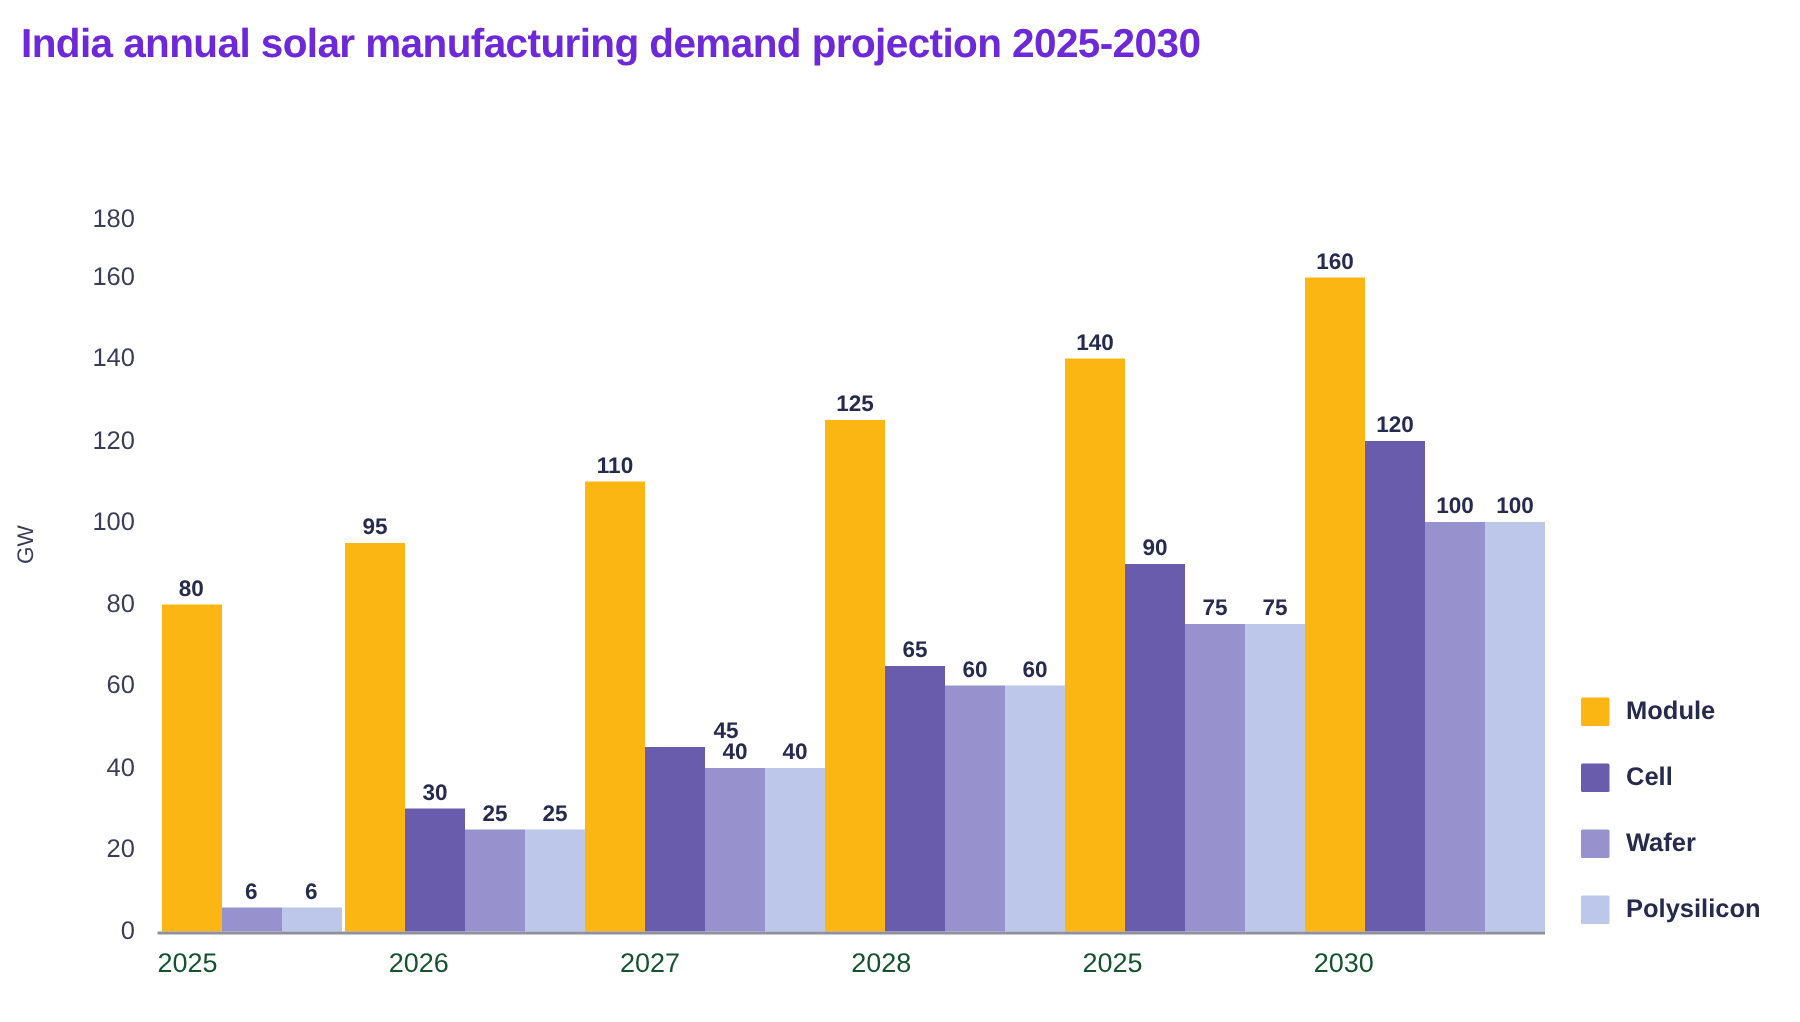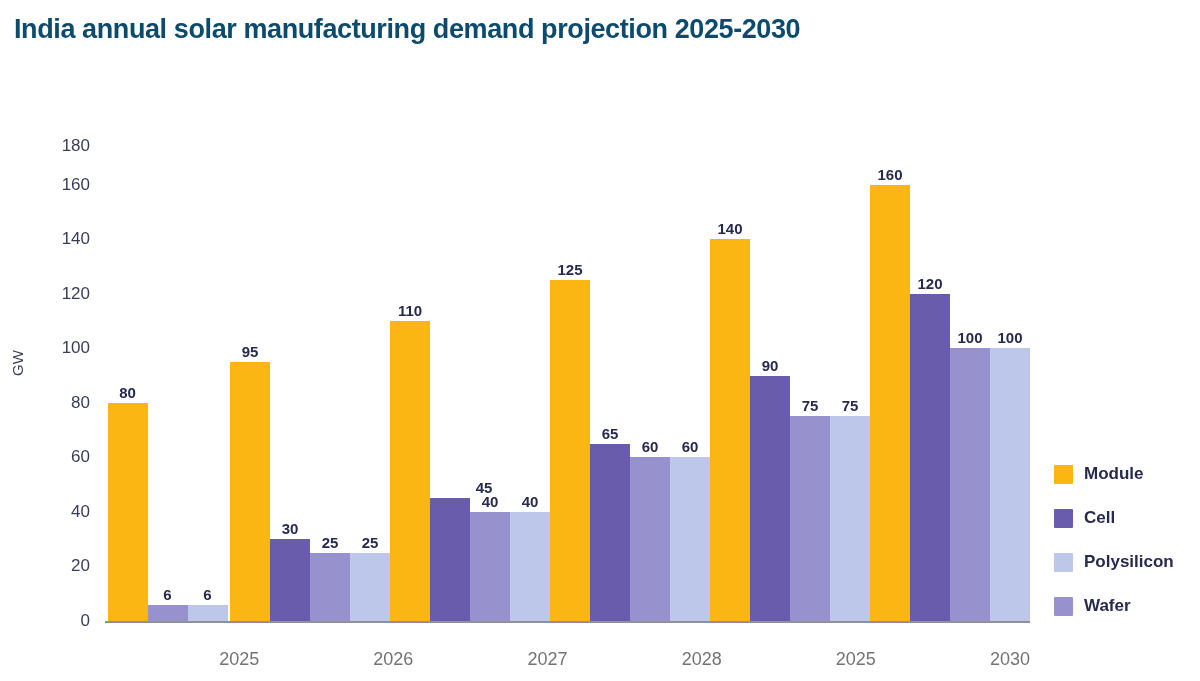--- a/index.html
+++ b/index.html
@@ -24,21 +24,21 @@
   }
 
   
   .chart-title {
     position: absolute;
     left: 14px;
     top: 14px;
     font-size: 27px;
     font-weight: 700;
     letter-spacing: -0.4px;
-    color: #0c4a6e;
+    color: #6d28d9;
     white-space: nowrap;
   }
 
   
   .plot-area {
     position: absolute;
     left: 105px;
     top: 130px;
     width: 925px;
     height: 493px;
@@ -126,24 +126,23 @@
 
   .x-labels {
     position: absolute;
     left: 105px;
     top: 632px;
     width: 925px;
     display: flex;
   }
   .x-label {
     flex: 1 1 0;
-    text-align: right;
+    text-align: left;
     font-size: 18px;
-    color: #737373;
-    margin-top: 17px;
+    color: #14532d;
   }
 
   
   .legend {
     position: absolute;
     left: 1054px;
     top: 452px;
     width: 146px;
   }
   .legend-item {
@@ -309,22 +308,22 @@
   <div class="legend">
       <div class="legend-item">
         <span class="legend-swatch" style="background: rgb(251, 182, 20);"></span>
         <span class="legend-label">Module</span>
       </div>
       <div class="legend-item">
         <span class="legend-swatch" style="background: rgb(106, 92, 173);"></span>
         <span class="legend-label">Cell</span>
       </div>
       <div class="legend-item">
+        <span class="legend-swatch" style="background: rgb(151, 145, 205);"></span>
+        <span class="legend-label">Wafer</span>
+      </div>
+      <div class="legend-item">
         <span class="legend-swatch" style="background: rgb(188, 199, 233);"></span>
         <span class="legend-label">Polysilicon</span>
       </div>
-      <div class="legend-item">
-        <span class="legend-swatch" style="background: rgb(151, 145, 205);"></span>
-        <span class="legend-label">Wafer</span>
-      </div>
     </div>
 
 </div>
 
 </body></html>

